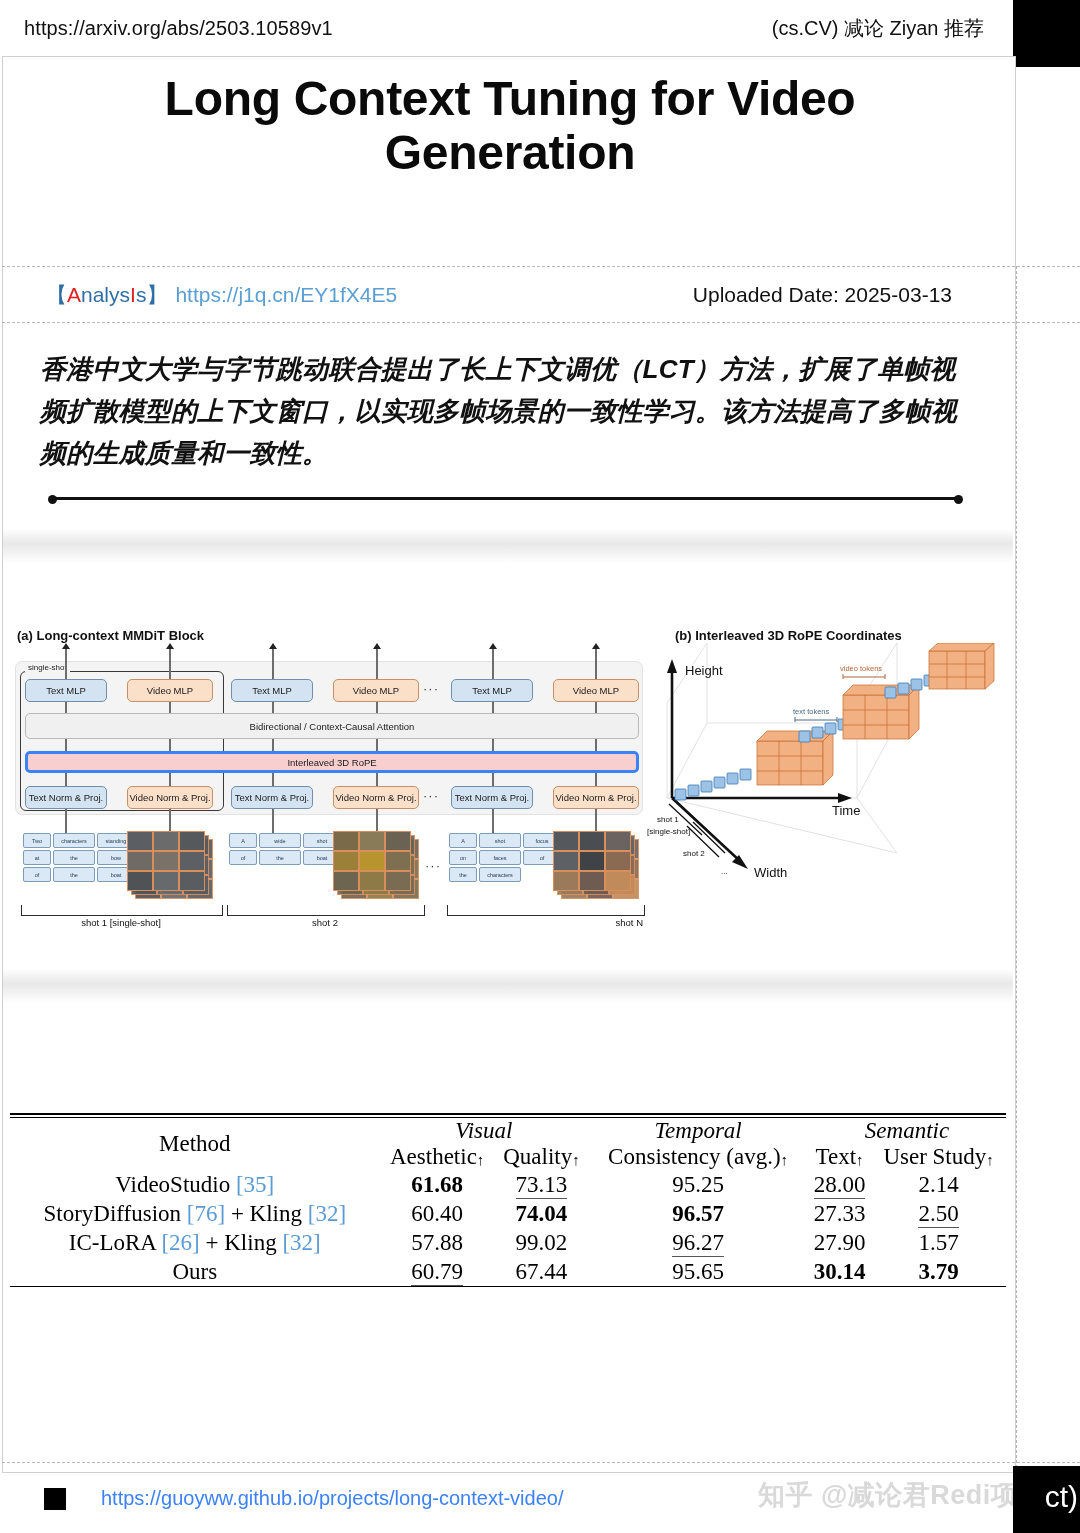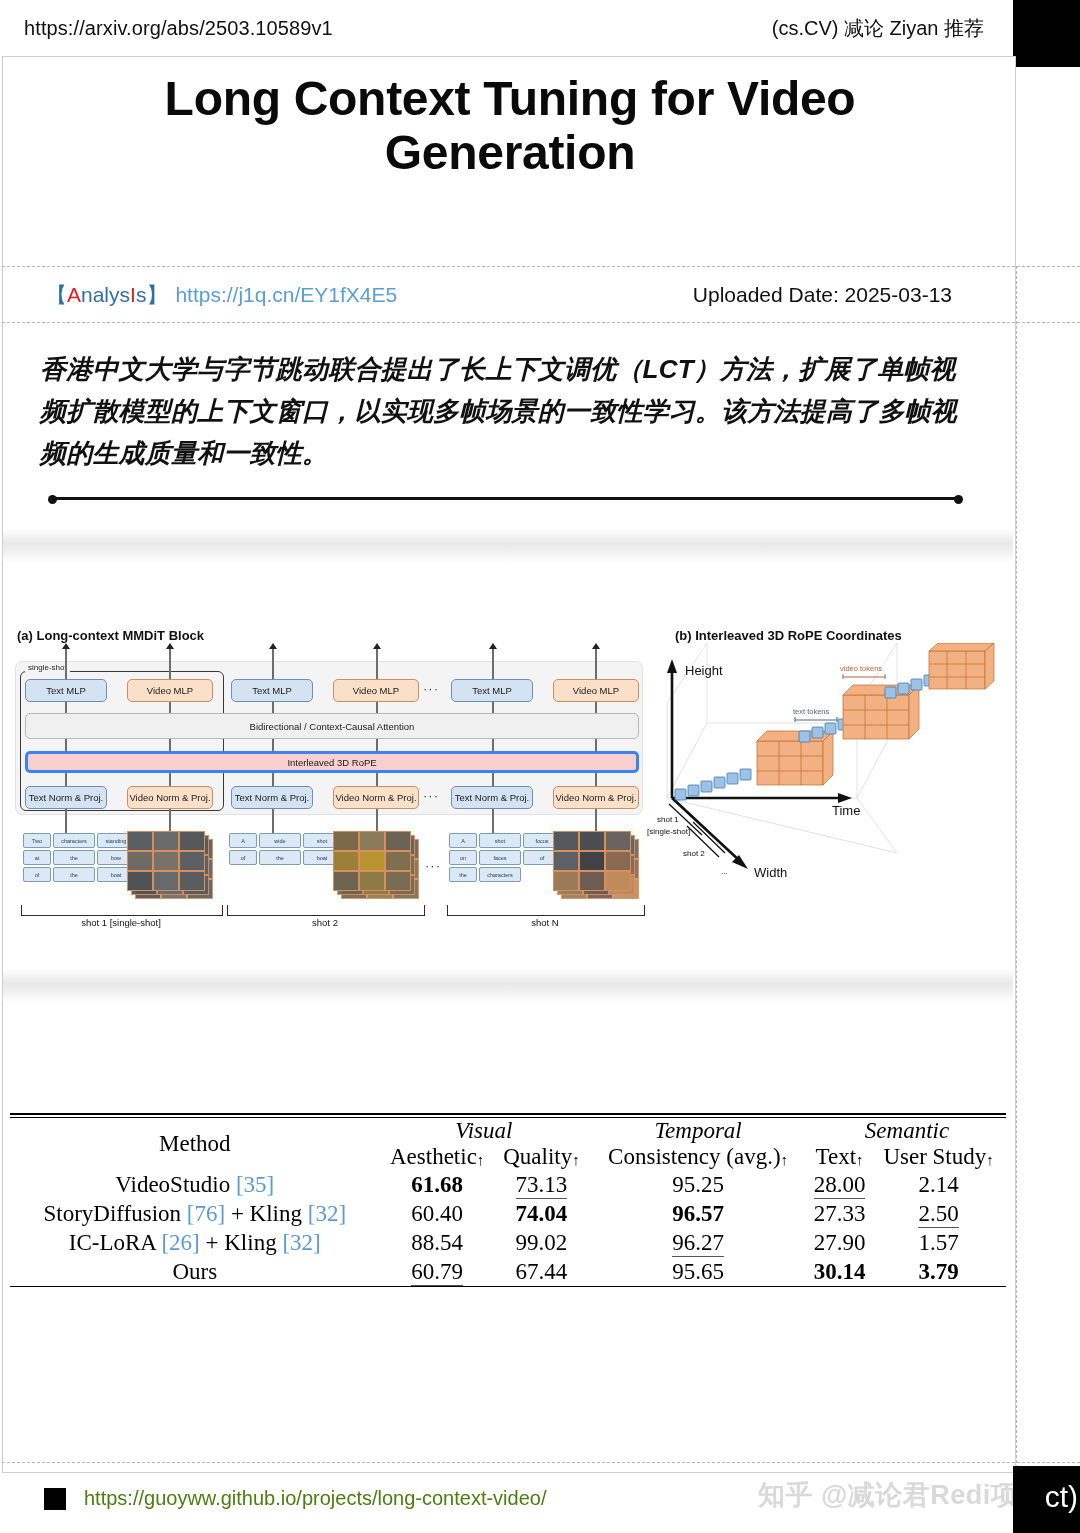--- a/index.html
+++ b/index.html
@@ -95,21 +95,21 @@
   .methodhd{font-size:23px;}
   .cell{font-size:23px;height:29px;}
   .mcell{font-size:23px;text-align:center;white-space:nowrap;}
   .ref{color:#5b9bd5;}
   .b{font-weight:bold;}
   .u{border-bottom:1.6px solid #555;padding-bottom:1px;}
 
   
   .footer{position:absolute;left:2px;top:1466px;width:1014px;height:65px;display:flex;align-items:center;}
   .sq{width:22px;height:22px;background:#000;margin-left:42px;}
-  .flink{font-size:20px;color:#4d7c0f;margin-left:18px;}
+  .flink{font-size:20px;color:#3b82f6;margin-left:35px;}
   .watermark{position:absolute;left:758px;top:1477px;width:300px;height:44px;font-size:27px;font-weight:bold;color:#d9d9d9;white-space:nowrap;letter-spacing:.5px;}
   .blackbox-br{position:absolute;right:0;top:1466px;width:67px;height:67px;background:#000;}
   .ctlabel{position:absolute;right:2px;top:1480px;font-size:30px;color:#ffffff;}
 </style>
 </head>
 <body>
 
 <div class="page">
 
   <div class="topbar">
@@ -328,21 +328,21 @@
           <i style="left: 52px; top: 40px; width: 26px; height: 20px; background: rgb(192, 138, 90); opacity: 1;"></i>
         </div>
 
       <div class="dots" style="left:414px;top:215px;">···</div>
 
       <div class="bracket" style="left:10px;top:262px;width:200px;"></div>
       <div class="bracket" style="left:216px;top:262px;width:196px;"></div>
       <div class="bracket" style="left:436px;top:262px;width:196px;"></div>
       <div class="shotlbl" style="left:10px;top:274px;width:200px;">shot 1 [single-shot]</div>
       <div class="shotlbl" style="left:216px;top:274px;width:196px;">shot 2</div>
-      <div class="shotlbl" style="left:436px;top:274px;width:196px;">shot N</div>
+      <div class="shotlbl" style="left:436px;top:274px;width:196px;text-align:right;">shot N</div>
     </div>
 
     <div class="panel-b">
       <svg width="350" height="240" viewBox="0 0 350 240">
 
         <g stroke="#e2e2e2" stroke-width="1" fill="none">
           <path d="M20,155 L60,80 L250,80 L210,155 Z"></path>
           <path d="M20,155 L20,60 M60,80 L60,0 M250,80 L250,0 M210,155 L210,62"></path>
           <path d="M20,60 L60,0 M210,62 L250,0"></path>
           <path d="M20,155 L250,210 M210,155 L250,210"></path>
@@ -465,21 +465,21 @@
           <tr>
             <td class="mcell">StoryDiffusion <span class="ref">[76]</span> + Kling <span class="ref">[32]</span></td>
             <td class="cell"><span>60.40</span></td>
             <td class="cell"><span class="b">74.04</span></td>
             <td class="cell"><span class="b">96.57</span></td>
             <td class="cell"><span>27.33</span></td>
             <td class="cell"><span class="u">2.50</span></td>
           </tr>
           <tr>
             <td class="mcell">IC-LoRA <span class="ref">[26]</span> + Kling <span class="ref">[32]</span></td>
-            <td class="cell"><span>88.54</span></td>
+            <td class="cell"><span>57.88</span></td>
             <td class="cell"><span>99.02</span></td>
             <td class="cell"><span class="u">96.27</span></td>
             <td class="cell"><span>27.90</span></td>
             <td class="cell"><span>1.57</span></td>
           </tr>
           <tr>
             <td class="mcell">Ours</td>
             <td class="cell"><span class="u">60.79</span></td>
             <td class="cell"><span>67.44</span></td>
             <td class="cell"><span>95.65</span></td>

